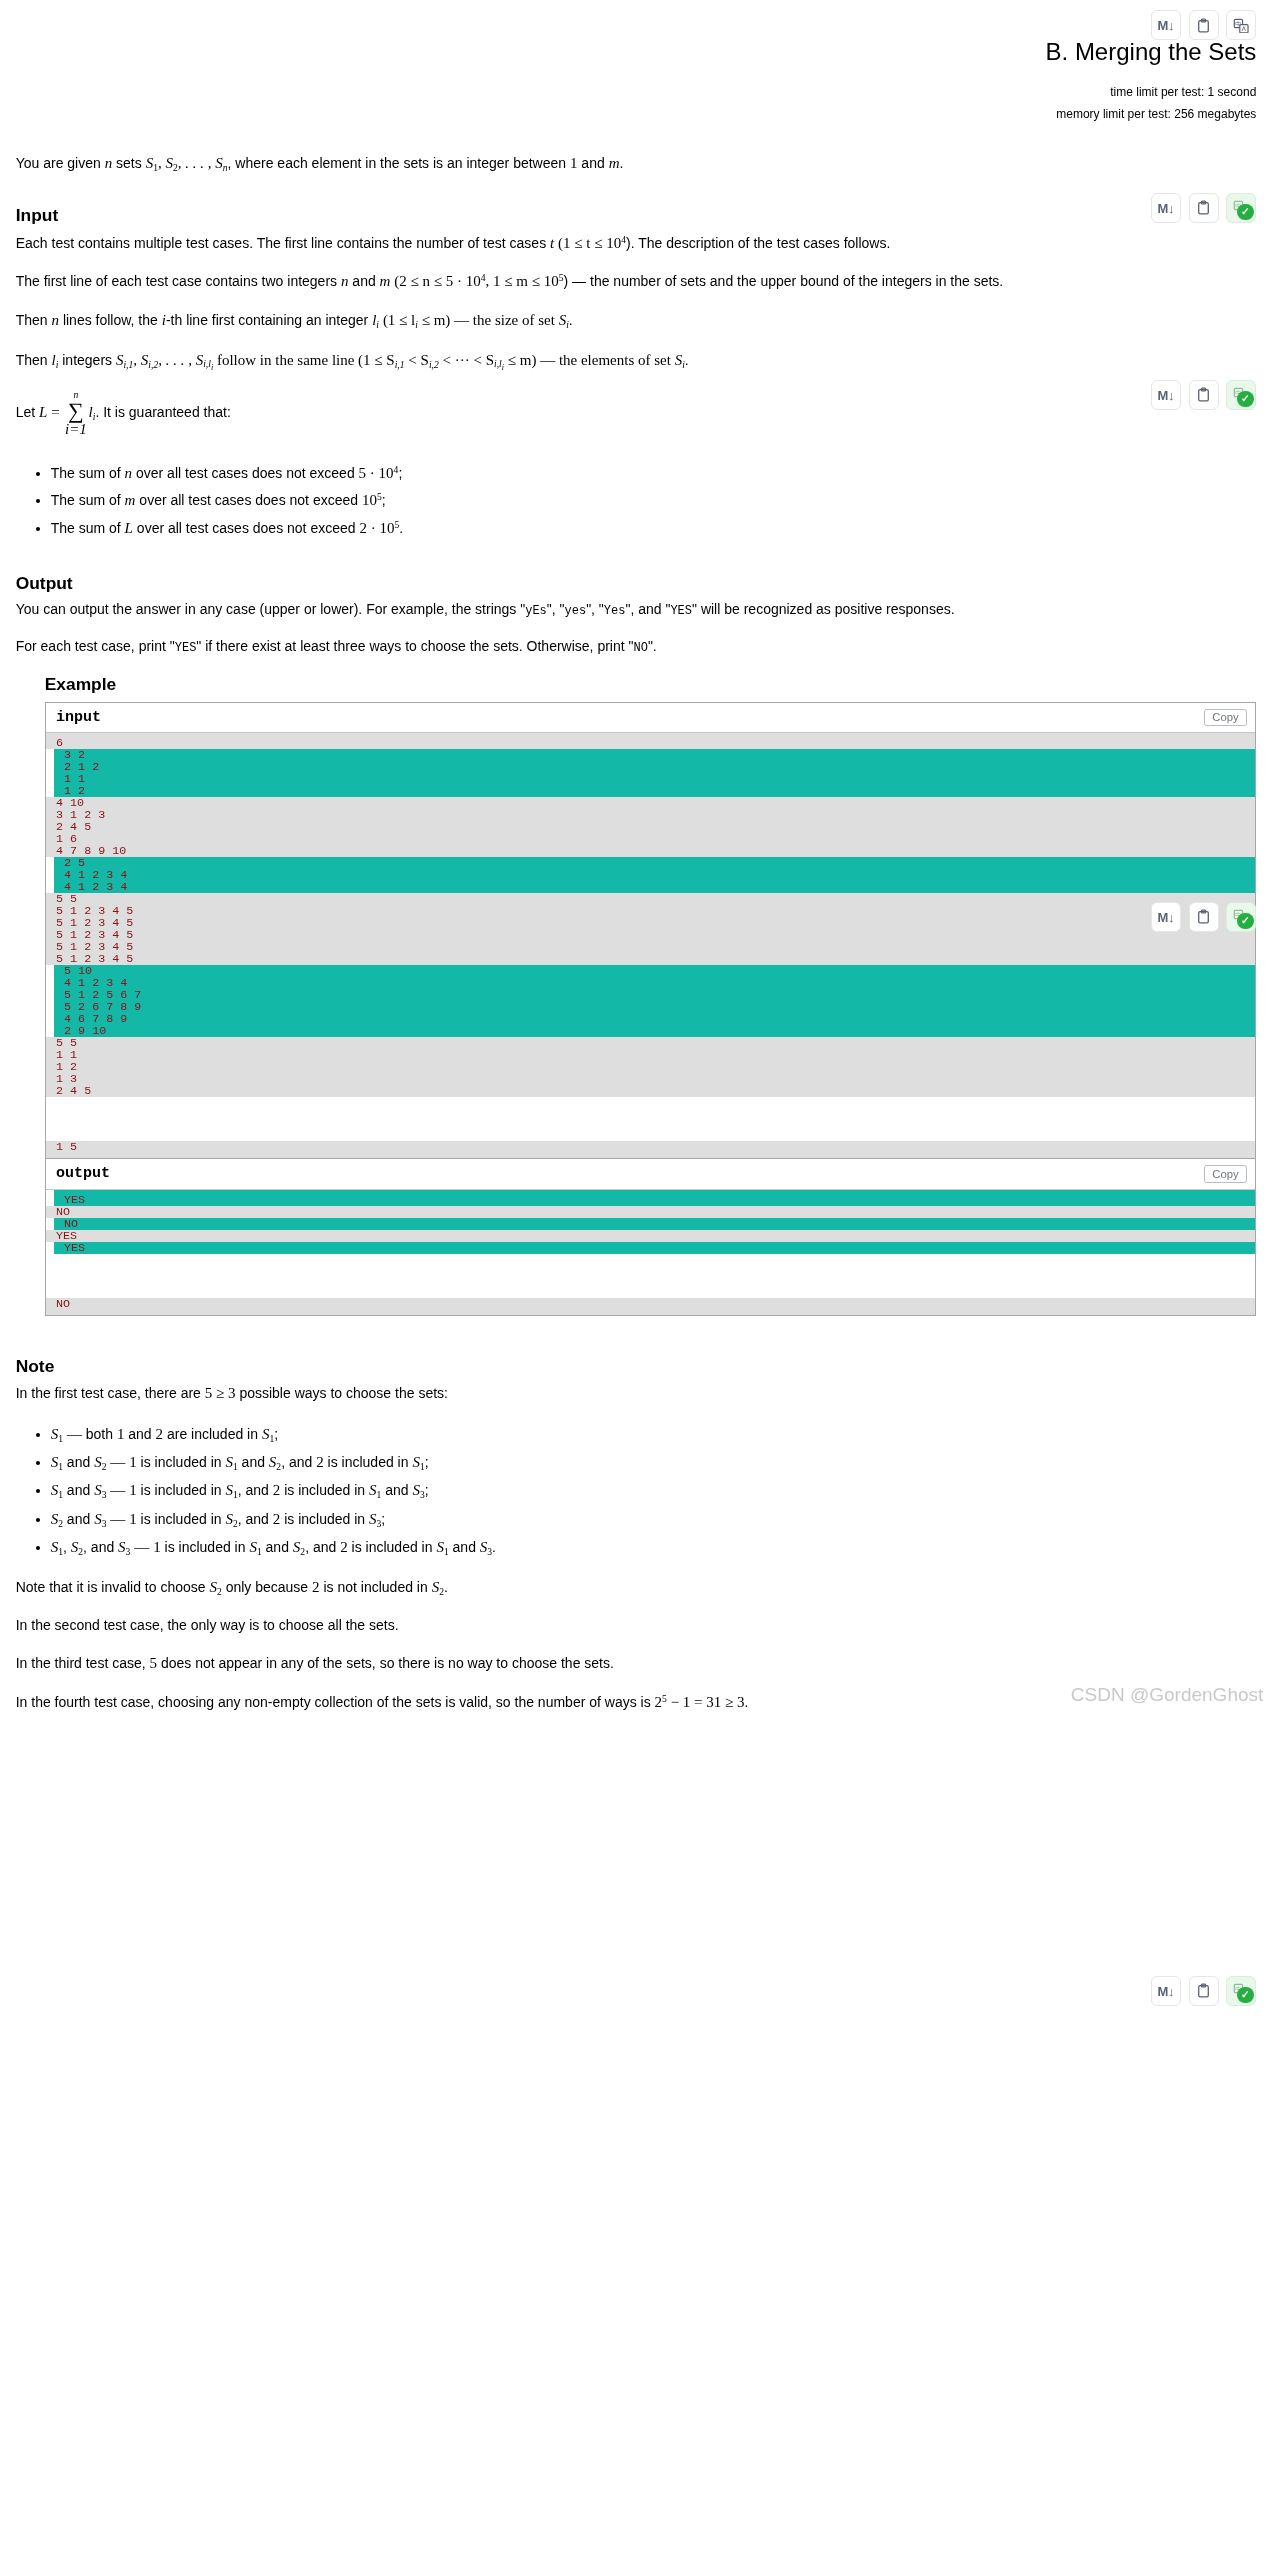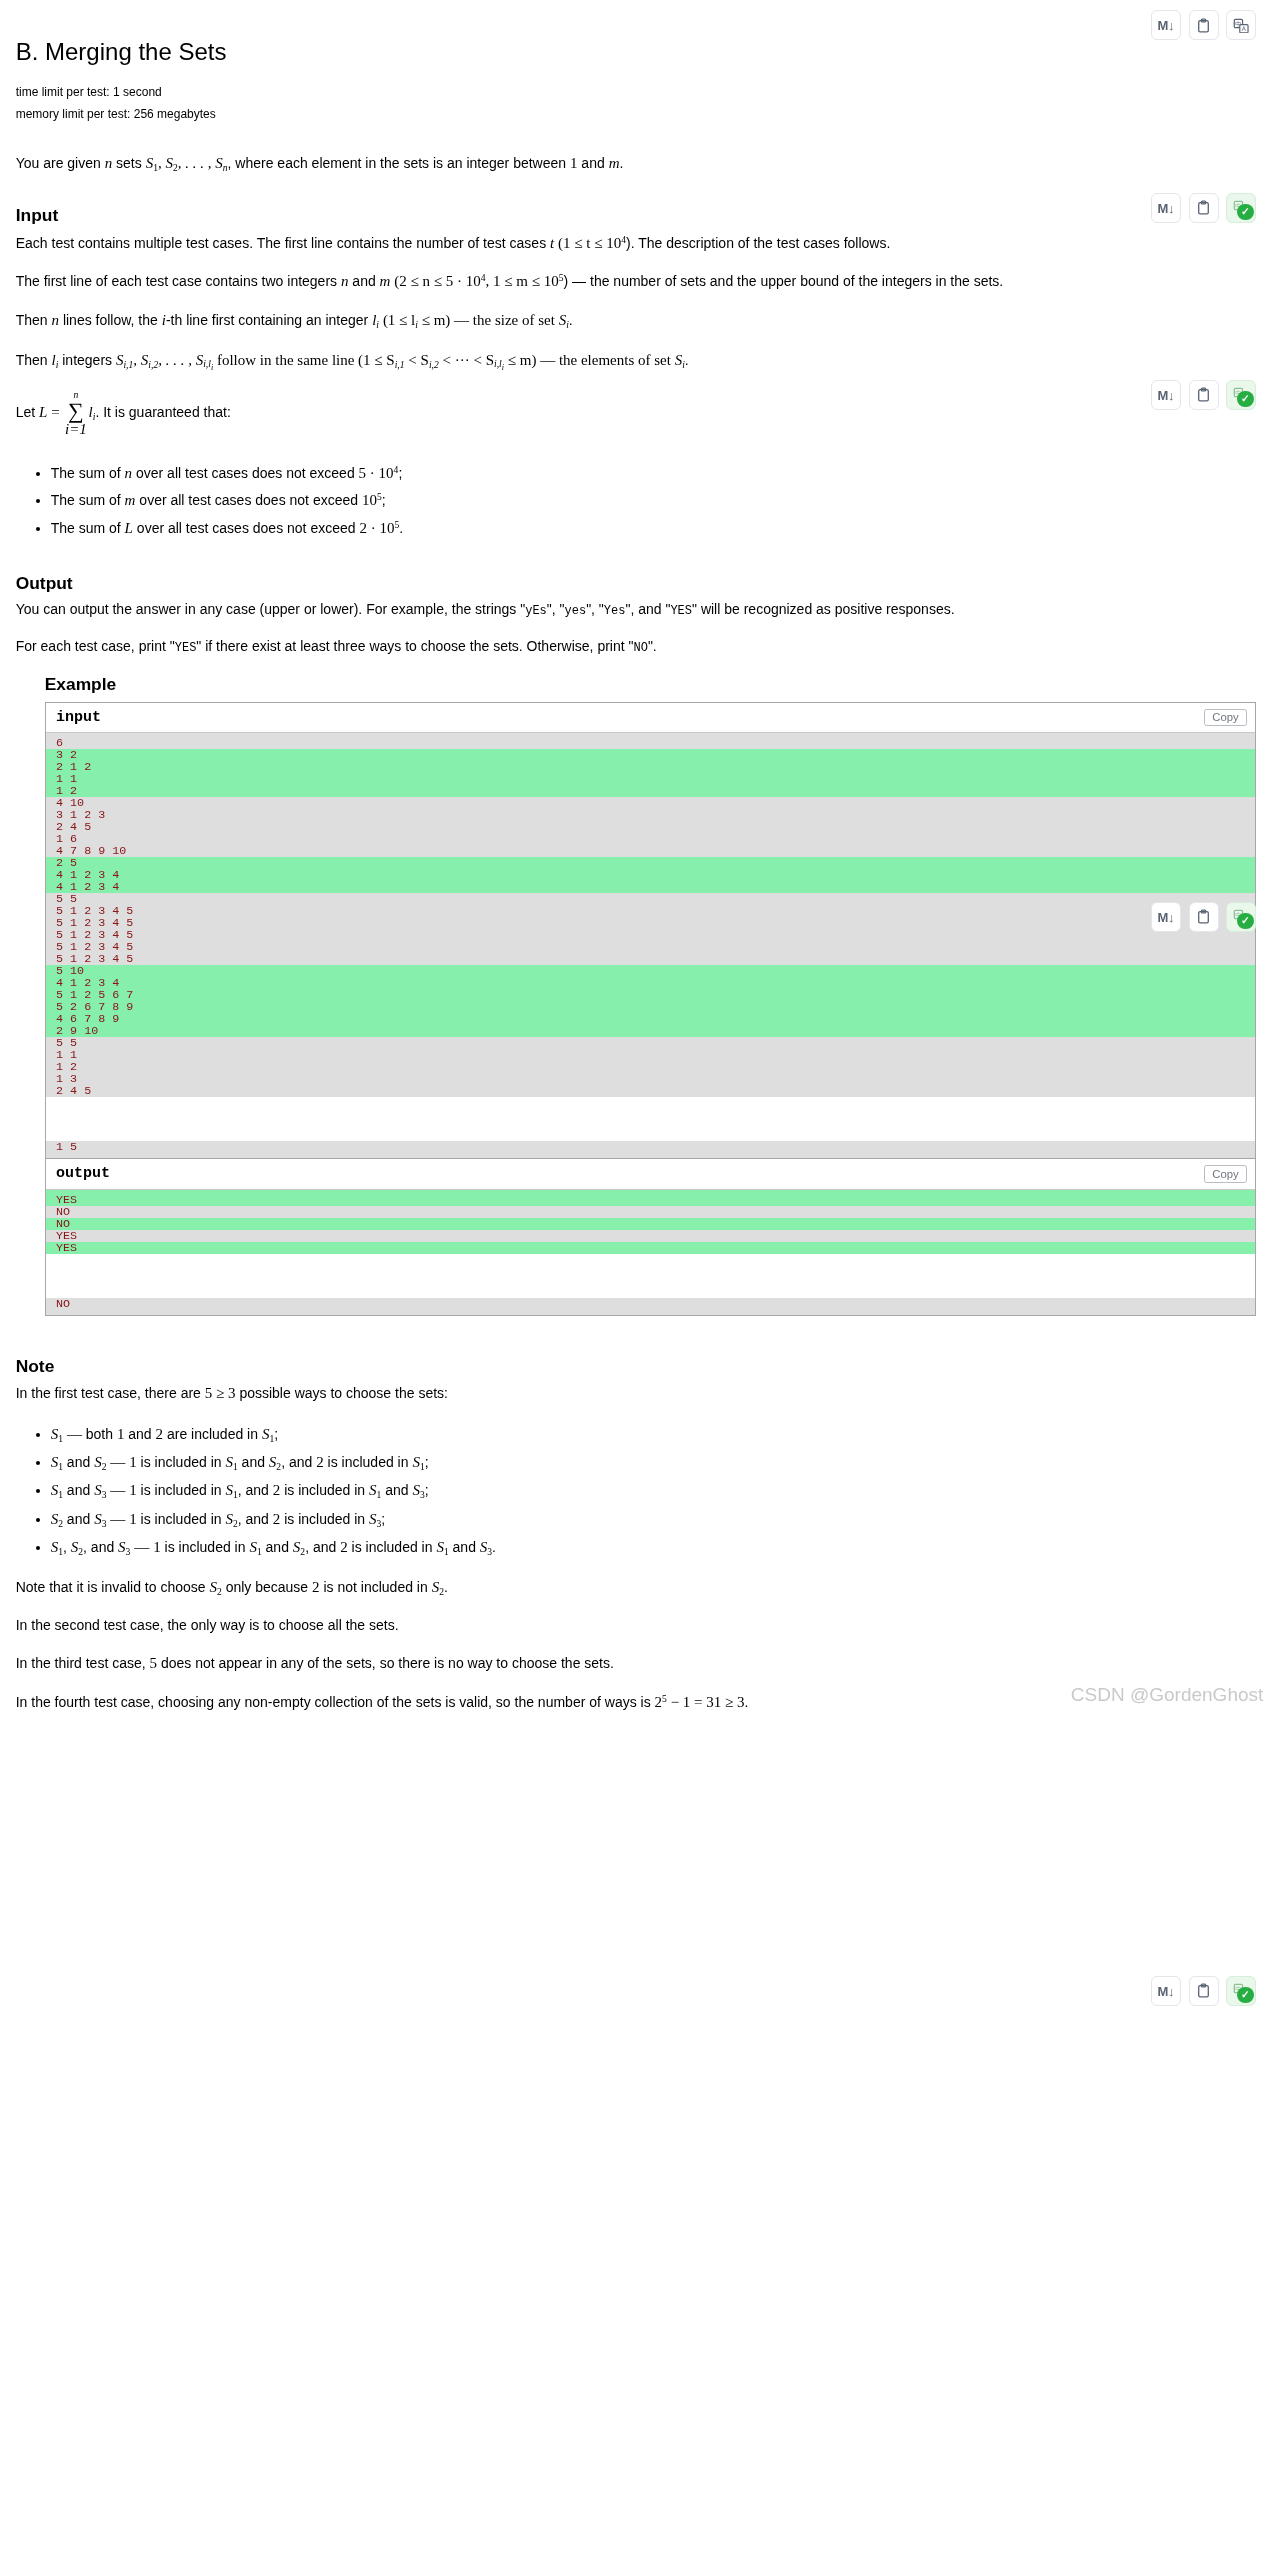--- a/index.html
+++ b/index.html
@@ -53,21 +53,21 @@
     right: 1.7px; bottom: 1.7px;
     width: 16.5px; height: 16.5px;
     border-radius: 50%;
     background: #27ae42;
     display: flex; align-items: center; justify-content: center;
     color: #fff; font-size: 10.4px; font-weight: bold;
     line-height: 1;
   }
 
   
-  .title-wrap { padding-top: 38px; text-align: left; }
+  .title-wrap { padding-top: 38px; text-align: right; }
   h1.problem-title {
     font-size: 24px;
     font-weight: normal;
     margin: 0 0 19px 0;
     color: #000;
   }
   .limit-line {
     font-size: 12px;
     margin: 0 0 7.8px 0;
     color: #000;
@@ -159,21 +159,21 @@
     line-height: 12px;
     color: #8a1317;
     padding: 0;
   }
   .code-line {
     padding: 0 0 0 10.4px;
     white-space: pre;
     height: 12px;
     display: block;
   }
-  .grp-a { background: #86efac; }
+  .grp-a { background: #14b8a6; margin-left: 8px; }
   .grp-b { background: #dedede; }
   .sample-body .pad-top { padding-top: 4.3px; height: 16.3px; }
   .sample-body .pad-bot { padding-bottom: 5.2px; height: 17px; margin-top: 44px; }
 
   
   .watermark {
     position: absolute;
     right: 8.7px;
     bottom: 8.7px;
     font-size: 19px;

